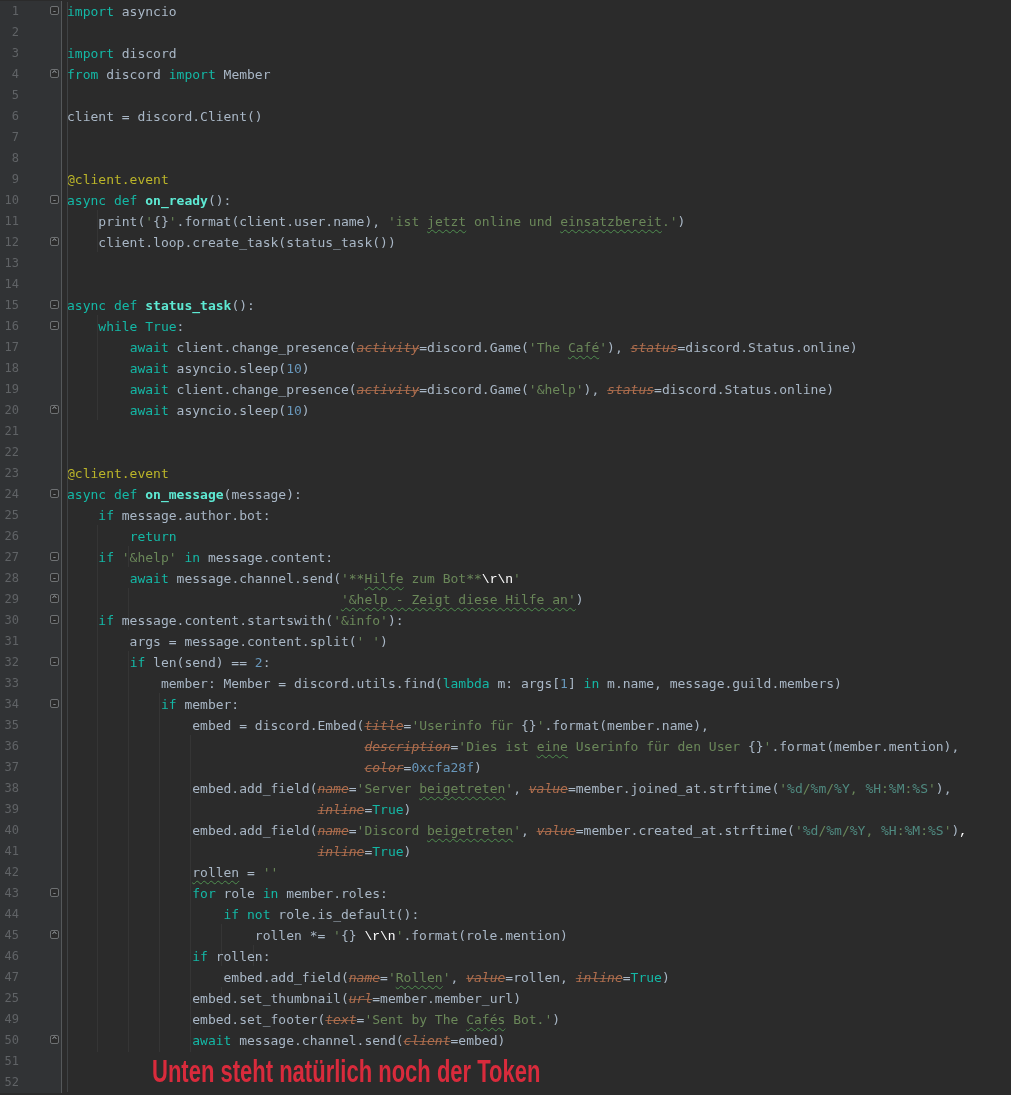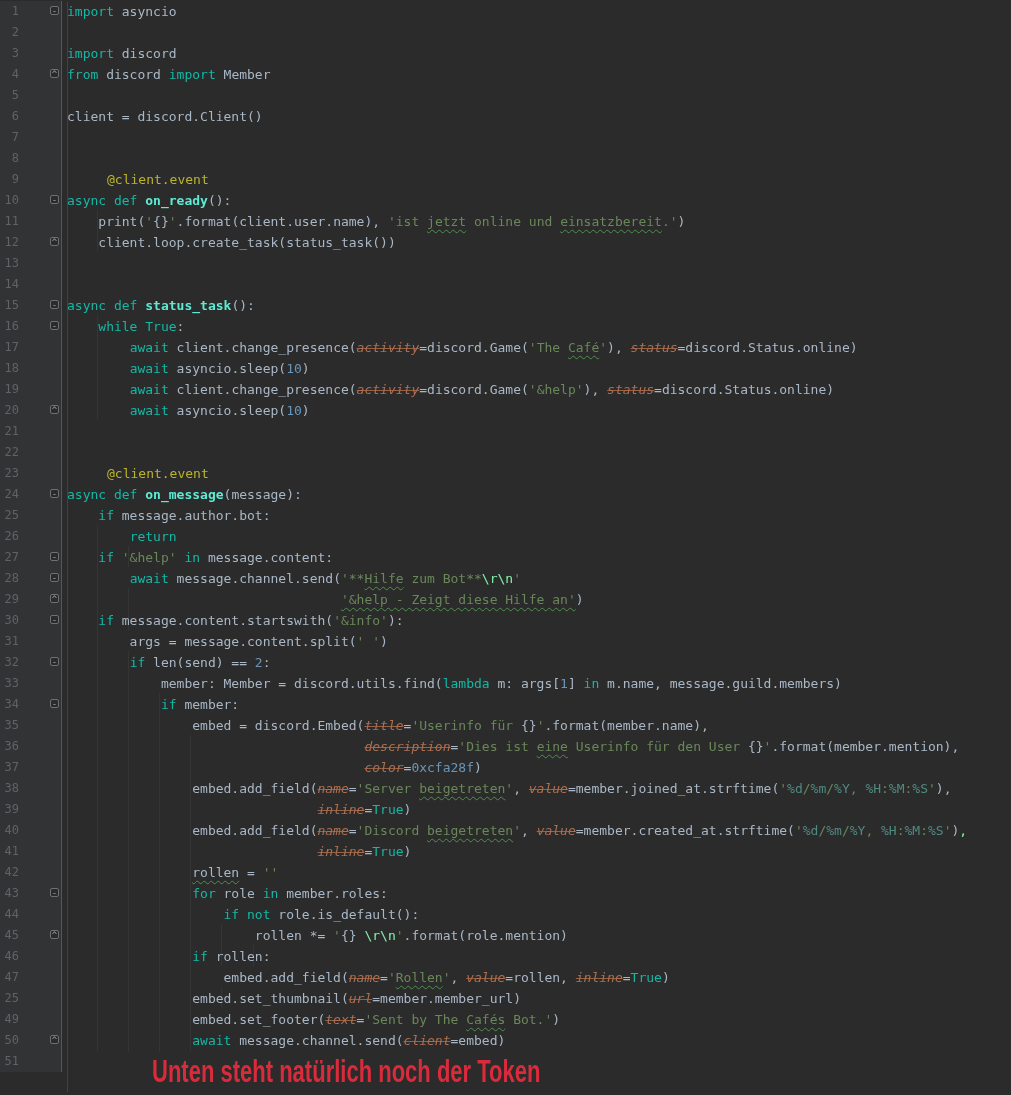--- a/index.html
+++ b/index.html
@@ -15,25 +15,25 @@
   .num{display:block;width:19px;text-align:right;color:#606366;font-size:12px;line-height:21px;}
   .foldcell{position:relative;flex:1;}
   .fi{position:absolute;right:2px;top:5px;width:9px;height:9px;border:1px solid #6e7173;
     border-radius:2px;background:#2b2b2b;color:#9da3a8;font-size:9px;line-height:8px;
     text-align:center;box-sizing:border-box;}
   .code{padding-left:5px;white-space:pre;}
   .tk-x{color:#A9B7C6;}
   .tk-k{color:#14b8a6;}
   .tk-s{color:#6A8759;}
   .tk-n{color:#6897BB;}
-  .tk-d{color:#BBB529;margin-left:40px;}
+  .tk-d{color:#BBB529;}
   .tk-f{color:#5eead4;font-weight:bold;}
   .tk-a{color:#AF6E4E;font-style:italic;text-decoration:line-through;
     text-decoration-color:rgba(175,110,78,.8);text-decoration-thickness:1px;}
-  .tk-e{color:#86efac;}
+  .tk-e{color:#ffffff;font-family:Liberation Mono, monospace;}
   .tk-p{color:#4F8A80;}
   .tk-b{color:#A9B7C6;}
   .tk-typo{text-decoration:underline;text-decoration-style:wavy;
     text-decoration-color:#4f8f4f;text-decoration-thickness:1px;text-underline-offset:3px;
     text-decoration-skip-ink:none;}
   .guide{position:absolute;width:1px;background:rgba(255,255,255,0.05);}
   .guide-strong{position:absolute;width:1px;background:#3f4244;}
   .overlay-text{
     position:absolute;left:152px;top:1056px;
     font-family:"Liberation Sans","DejaVu Sans",sans-serif;
@@ -90,20 +90,21 @@
       <div class="row"><div class="gutter"><span class="num">42</span><span class="foldcell"></span></div><span class="code"><span class="tk-x">                </span><span class="tk-x tk-typo">rollen</span><span class="tk-x"> = </span><span class="tk-s">''</span></span></div>
       <div class="row"><div class="gutter"><span class="num">43</span><span class="foldcell"><span class="fi">-</span></span></div><span class="code"><span class="tk-x">                </span><span class="tk-k">for</span><span class="tk-x"> role </span><span class="tk-k">in</span><span class="tk-x"> member.roles:</span></span></div>
       <div class="row"><div class="gutter"><span class="num">44</span><span class="foldcell"></span></div><span class="code"><span class="tk-x">                    </span><span class="tk-k">if</span><span class="tk-x"> </span><span class="tk-k">not</span><span class="tk-x"> role.is_default():</span></span></div>
       <div class="row"><div class="gutter"><span class="num">45</span><span class="foldcell"><span class="fi">^</span></span></div><span class="code"><span class="tk-x">                        rollen *= </span><span class="tk-s">'</span><span class="tk-b">{}</span><span class="tk-s"> </span><span class="tk-e">\r\n</span><span class="tk-s">'</span><span class="tk-x">.format(role.mention)</span></span></div>
       <div class="row"><div class="gutter"><span class="num">46</span><span class="foldcell"></span></div><span class="code"><span class="tk-x">                </span><span class="tk-k">if</span><span class="tk-x"> rollen:</span></span></div>
       <div class="row"><div class="gutter"><span class="num">47</span><span class="foldcell"></span></div><span class="code"><span class="tk-x">                    embed.add_field(</span><span class="tk-a">name</span><span class="tk-x">=</span><span class="tk-s">'</span><span class="tk-s tk-typo">Rollen</span><span class="tk-s">'</span><span class="tk-x">, </span><span class="tk-a">value</span><span class="tk-x">=rollen, </span><span class="tk-a">inline</span><span class="tk-x">=</span><span class="tk-k">True</span><span class="tk-x">)</span></span></div>
       <div class="row"><div class="gutter"><span class="num">25</span><span class="foldcell"></span></div><span class="code"><span class="tk-x">                embed.set_thumbnail(</span><span class="tk-a">url</span><span class="tk-x">=member.member_url)</span></span></div>
       <div class="row"><div class="gutter"><span class="num">49</span><span class="foldcell"></span></div><span class="code"><span class="tk-x">                embed.set_footer(</span><span class="tk-a">text</span><span class="tk-x">=</span><span class="tk-s">'Sent by The </span><span class="tk-s tk-typo">Cafés</span><span class="tk-s"> Bot.'</span><span class="tk-x">)</span></span></div>
       <div class="row"><div class="gutter"><span class="num">50</span><span class="foldcell"><span class="fi">^</span></span></div><span class="code"><span class="tk-x">                </span><span class="tk-k">await</span><span class="tk-x"> message.channel.send(</span><span class="tk-a">client</span><span class="tk-x">=embed)</span></span></div>
       <div class="row"><div class="gutter"><span class="num">51</span><span class="foldcell"></span></div><span class="code"></span></div>
+      <div class="row"><div class="gutter"><span class="num">52</span><span class="foldcell"></span></div><span class="code"></span></div>
     </div>
   <div id="guides">
       <div class="guide-strong" style="left: 67px; top: 2px; height: 1090px;"></div>
       <div class="guide" style="left: 97px; top: 210px; height: 42px;"></div>
       <div class="guide" style="left: 97px; top: 315px; height: 105px;"></div>
       <div class="guide" style="left: 97px; top: 525px; height: 527px;"></div>
       <div class="guide" style="left: 128px; top: 546px; height: 21px;"></div>
       <div class="guide" style="left: 128px; top: 588px; height: 42px;"></div>
       <div class="guide" style="left: 128px; top: 651px; height: 401px;"></div>
       <div class="guide" style="left: 159px; top: 693px; height: 359px;"></div>

